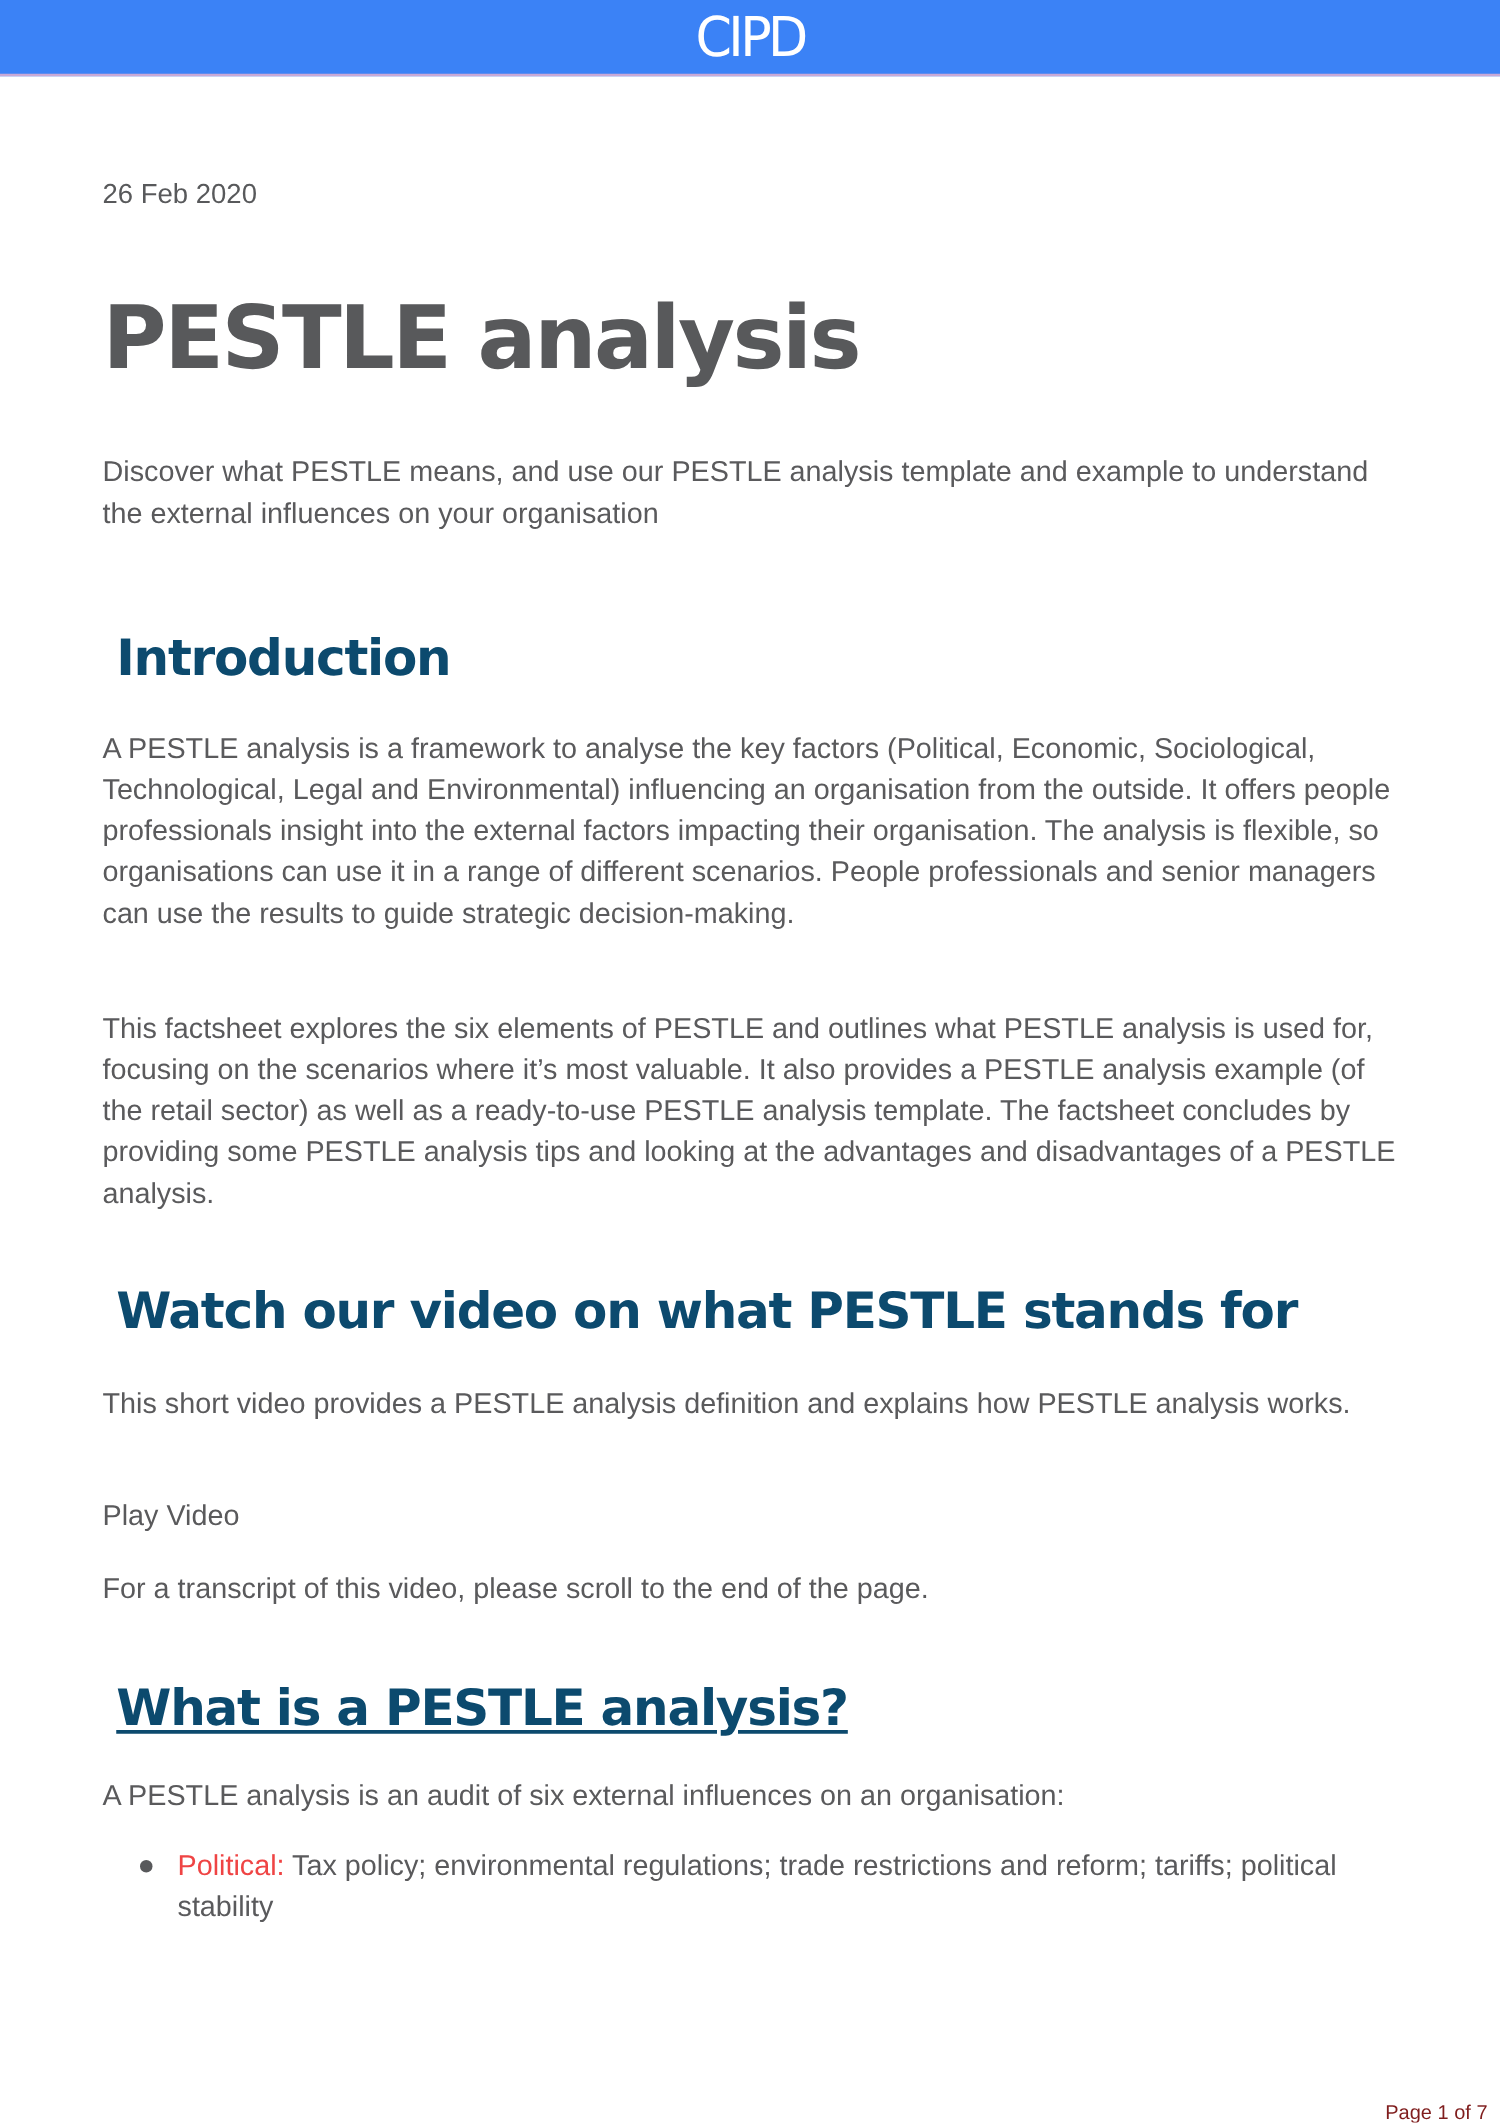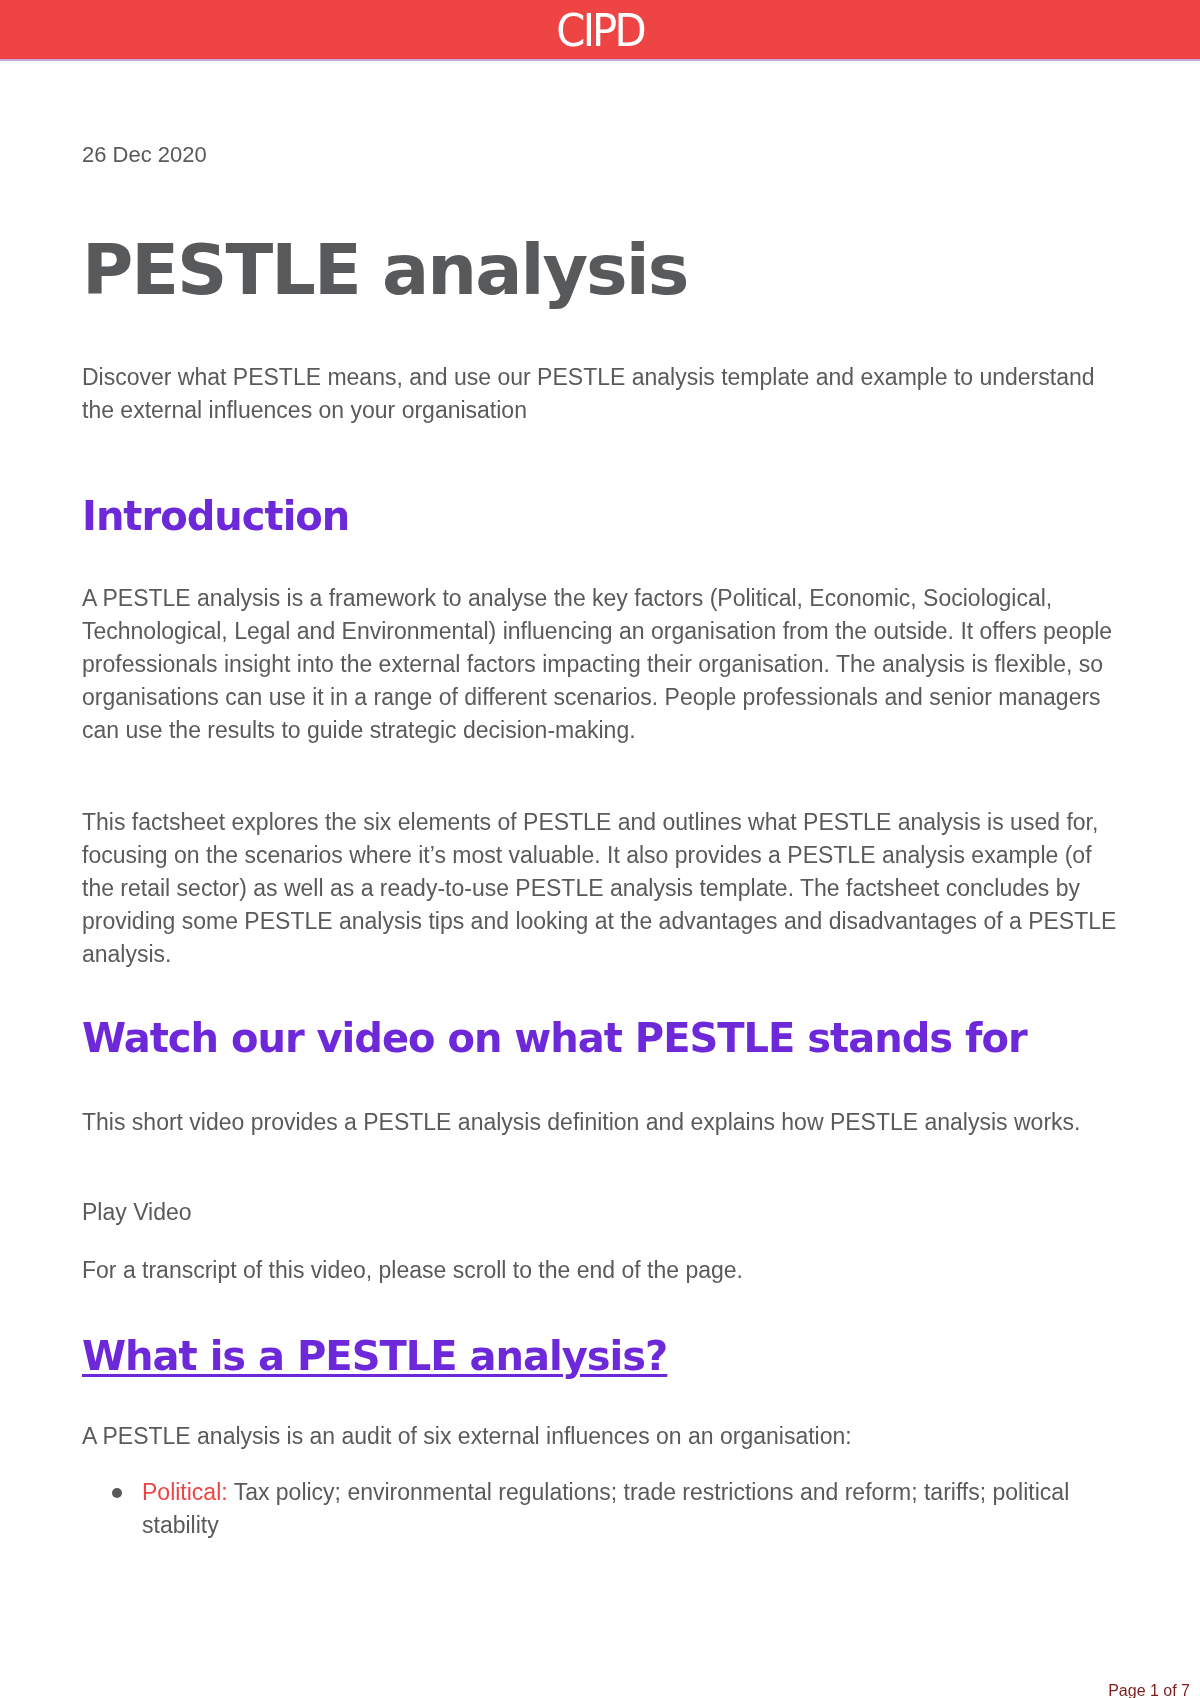--- a/index.html
+++ b/index.html
@@ -13,21 +13,21 @@
       position: relative;
       overflow: hidden;
       font-family: "Liberation Sans", sans-serif;
       color: #555557;
     }
     .banner {
       position: absolute;
       left: 0; top: 0;
       width: 1200px;
       height: 59px;
-      background: #ef4444;
+      background: #3b82f6;
       border-bottom: 2px solid #c9a9d6;
       display: flex;
       align-items: center;
       justify-content: center;
     }
     .logo {
       color: #ffffff;
       font-family: "DejaVu Sans", sans-serif;
       font-size: 44px;
       font-weight: normal;
@@ -64,26 +64,26 @@
     .p {
       position: absolute;
       margin: 0;
       font-size: 23px;
       line-height: 33px;
       color: #5a5a5c;
       width: 1040px;
     }
     .h2 {
       position: absolute;
-      margin: 0;
+      margin: 11px;
       font-family: "DejaVu Sans", sans-serif;
       font-weight: bold;
       font-size: 40px;
       letter-spacing: -1px;
-      color: #6d28d9;
+      color: #0c4a6e;
       line-height: 1.1;
       white-space: nowrap;
     }
     .h2.underline {
       text-decoration: underline;
       text-decoration-thickness: 3px;
       text-underline-offset: 4px;
     }
     .bullet-list {
       position: absolute;
@@ -142,21 +142,21 @@
     }
   </style>
 </head>
 <body>
 
 <div class="banner">
   <span class="logo">CIPD</span>
 </div>
 
 <div class="content">
-  <div class="date">26 Dec 2020</div>
+  <div class="date">26 Feb 2020</div>
 
   <h1 class="title">PESTLE analysis</h1>
 
   <p class="p" style="top:361px;">Discover what PESTLE means, and use our PESTLE analysis template and example to understand the external influences on your organisation</p>
 
   <h2 class="h2" style="top:494px;">Introduction</h2>
 
   <p class="p" style="top:582px;">A PESTLE analysis is a framework to analyse the key factors (Political, Economic, Sociological, Technological, Legal and Environmental) influencing an organisation from the outside. It offers people professionals insight into the external factors impacting their organisation. The analysis is flexible, so organisations can use it in a range of different scenarios. People professionals and senior managers can use the results to guide strategic decision-making.</p>
 
   <p class="p" style="top:806px;">This factsheet explores the six elements of PESTLE and outlines what PESTLE analysis is used for, focusing on the scenarios where it’s most valuable. It also provides a PESTLE analysis example (of the retail sector) as well as a ready-to-use PESTLE analysis template. The factsheet concludes by providing some PESTLE analysis tips and looking at the advantages and disadvantages of a PESTLE analysis.</p>

